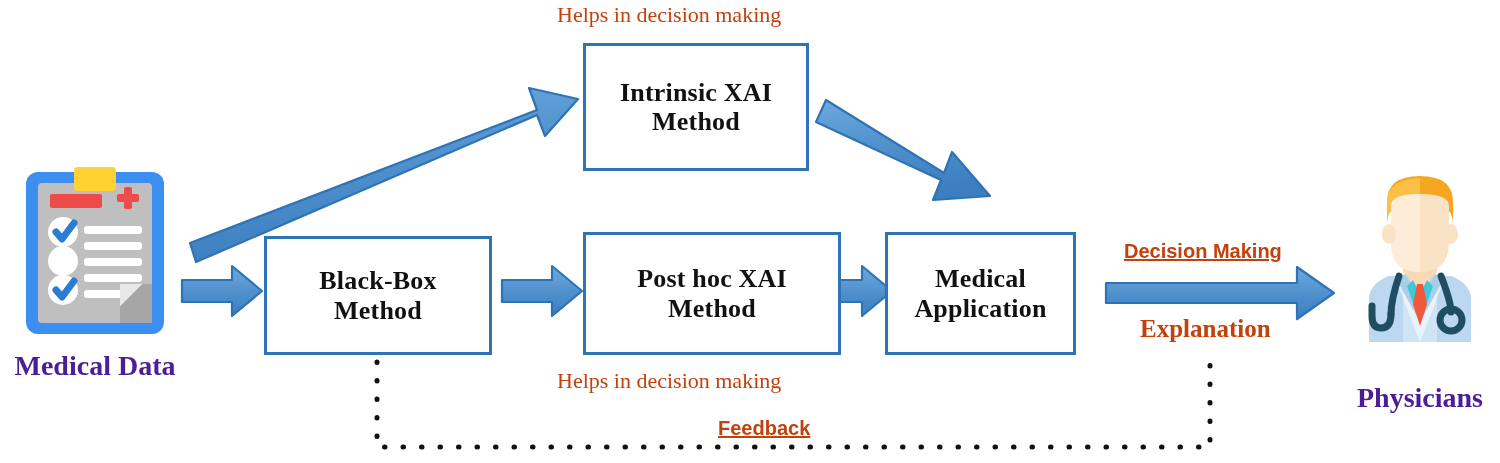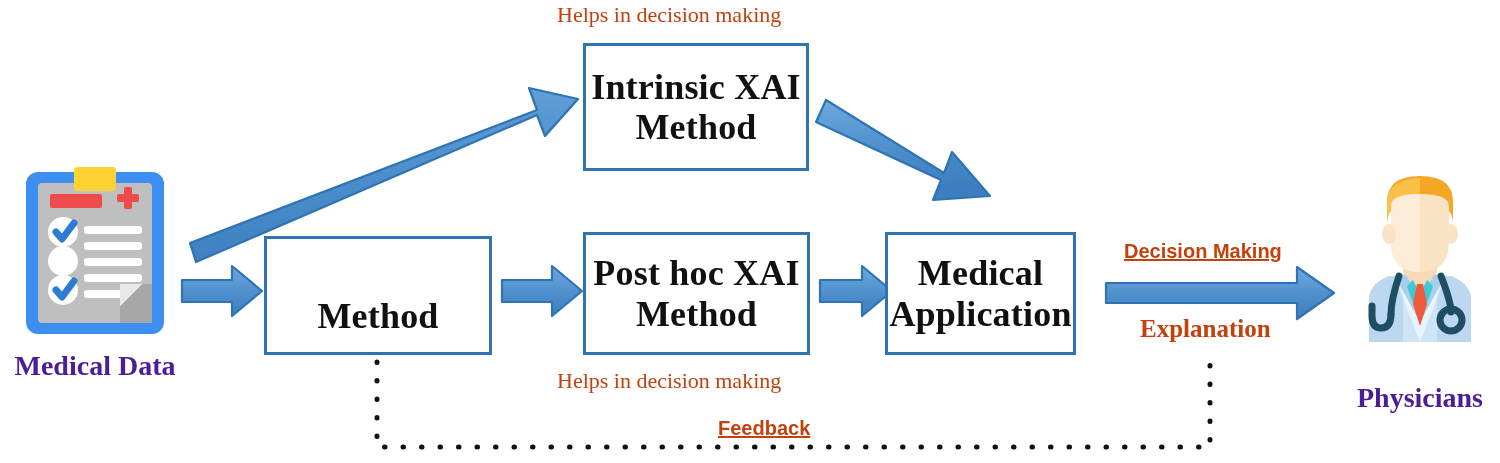--- a/index.html
+++ b/index.html
@@ -4,21 +4,21 @@
 <style>
   html,body{margin:0;padding:0;background:#ffffff;}
   body{width:1500px;height:463px;position:relative;overflow:hidden;
        font-family:"Liberation Serif", serif;}
   .stage{position:absolute;left:0;top:0;width:1500px;height:463px;}
   .svgroot{position:absolute;left:0;top:0;width:1500px;height:463px;}
 
   .node-box{position:absolute;box-sizing:border-box;border:3px solid #2E74B5;
             background:#ffffff;display:flex;align-items:center;justify-content:center;}
   .node-label{font-family:"Liberation Serif", serif;font-weight:bold;
-              font-size:36px;line-height:1.12;color:#111111;text-align:center;
+              font-size:26px;line-height:1.12;color:#111111;text-align:center;
               letter-spacing:.2px;}
 
   .cap{position:absolute;font-family:"Liberation Serif", serif;color:#c2410c;
        white-space:nowrap;}
   .cap-regular{font-size:22px;font-weight:normal;}
   .cap-bold-serif{font-size:25px;font-weight:bold;}
   .cap-bold-sans{font-family:"Liberation Sans", sans-serif;font-size:20px;font-weight:bold;text-decoration:underline;}
   .icon-label{position:absolute;font-family:"Liberation Serif", serif;font-weight:bold;
               font-size:28px;color:#4c1d95;white-space:nowrap;text-align:center;}
 
@@ -74,26 +74,26 @@
 
   <div class="node-box" style="left:583px;top:43px;width:226px;height:128px;">
     <div class="node-label">
       <span>Intrinsic XAI</span><br>
       <span>Method</span>
     </div>
   </div>
 
   <div class="node-box" style="left:264px;top:236px;width:228px;height:119px;">
     <div class="node-label">
-      <br>
+      <span>Black-Box</span><br>
       <span>Method</span>
     </div>
   </div>
 
-  <div class="node-box" style="left:583px;top:232px;width:227px;height:123px;">
+  <div class="node-box" style="left:583px;top:232px;width:258px;height:123px;">
     <div class="node-label">
       <span>Post hoc XAI</span><br>
       <span>Method</span>
     </div>
   </div>
 
   <div class="node-box" style="left:885px;top:232px;width:191px;height:123px;">
     <div class="node-label">
       <span>Medical</span><br>
       <span>Application</span>

